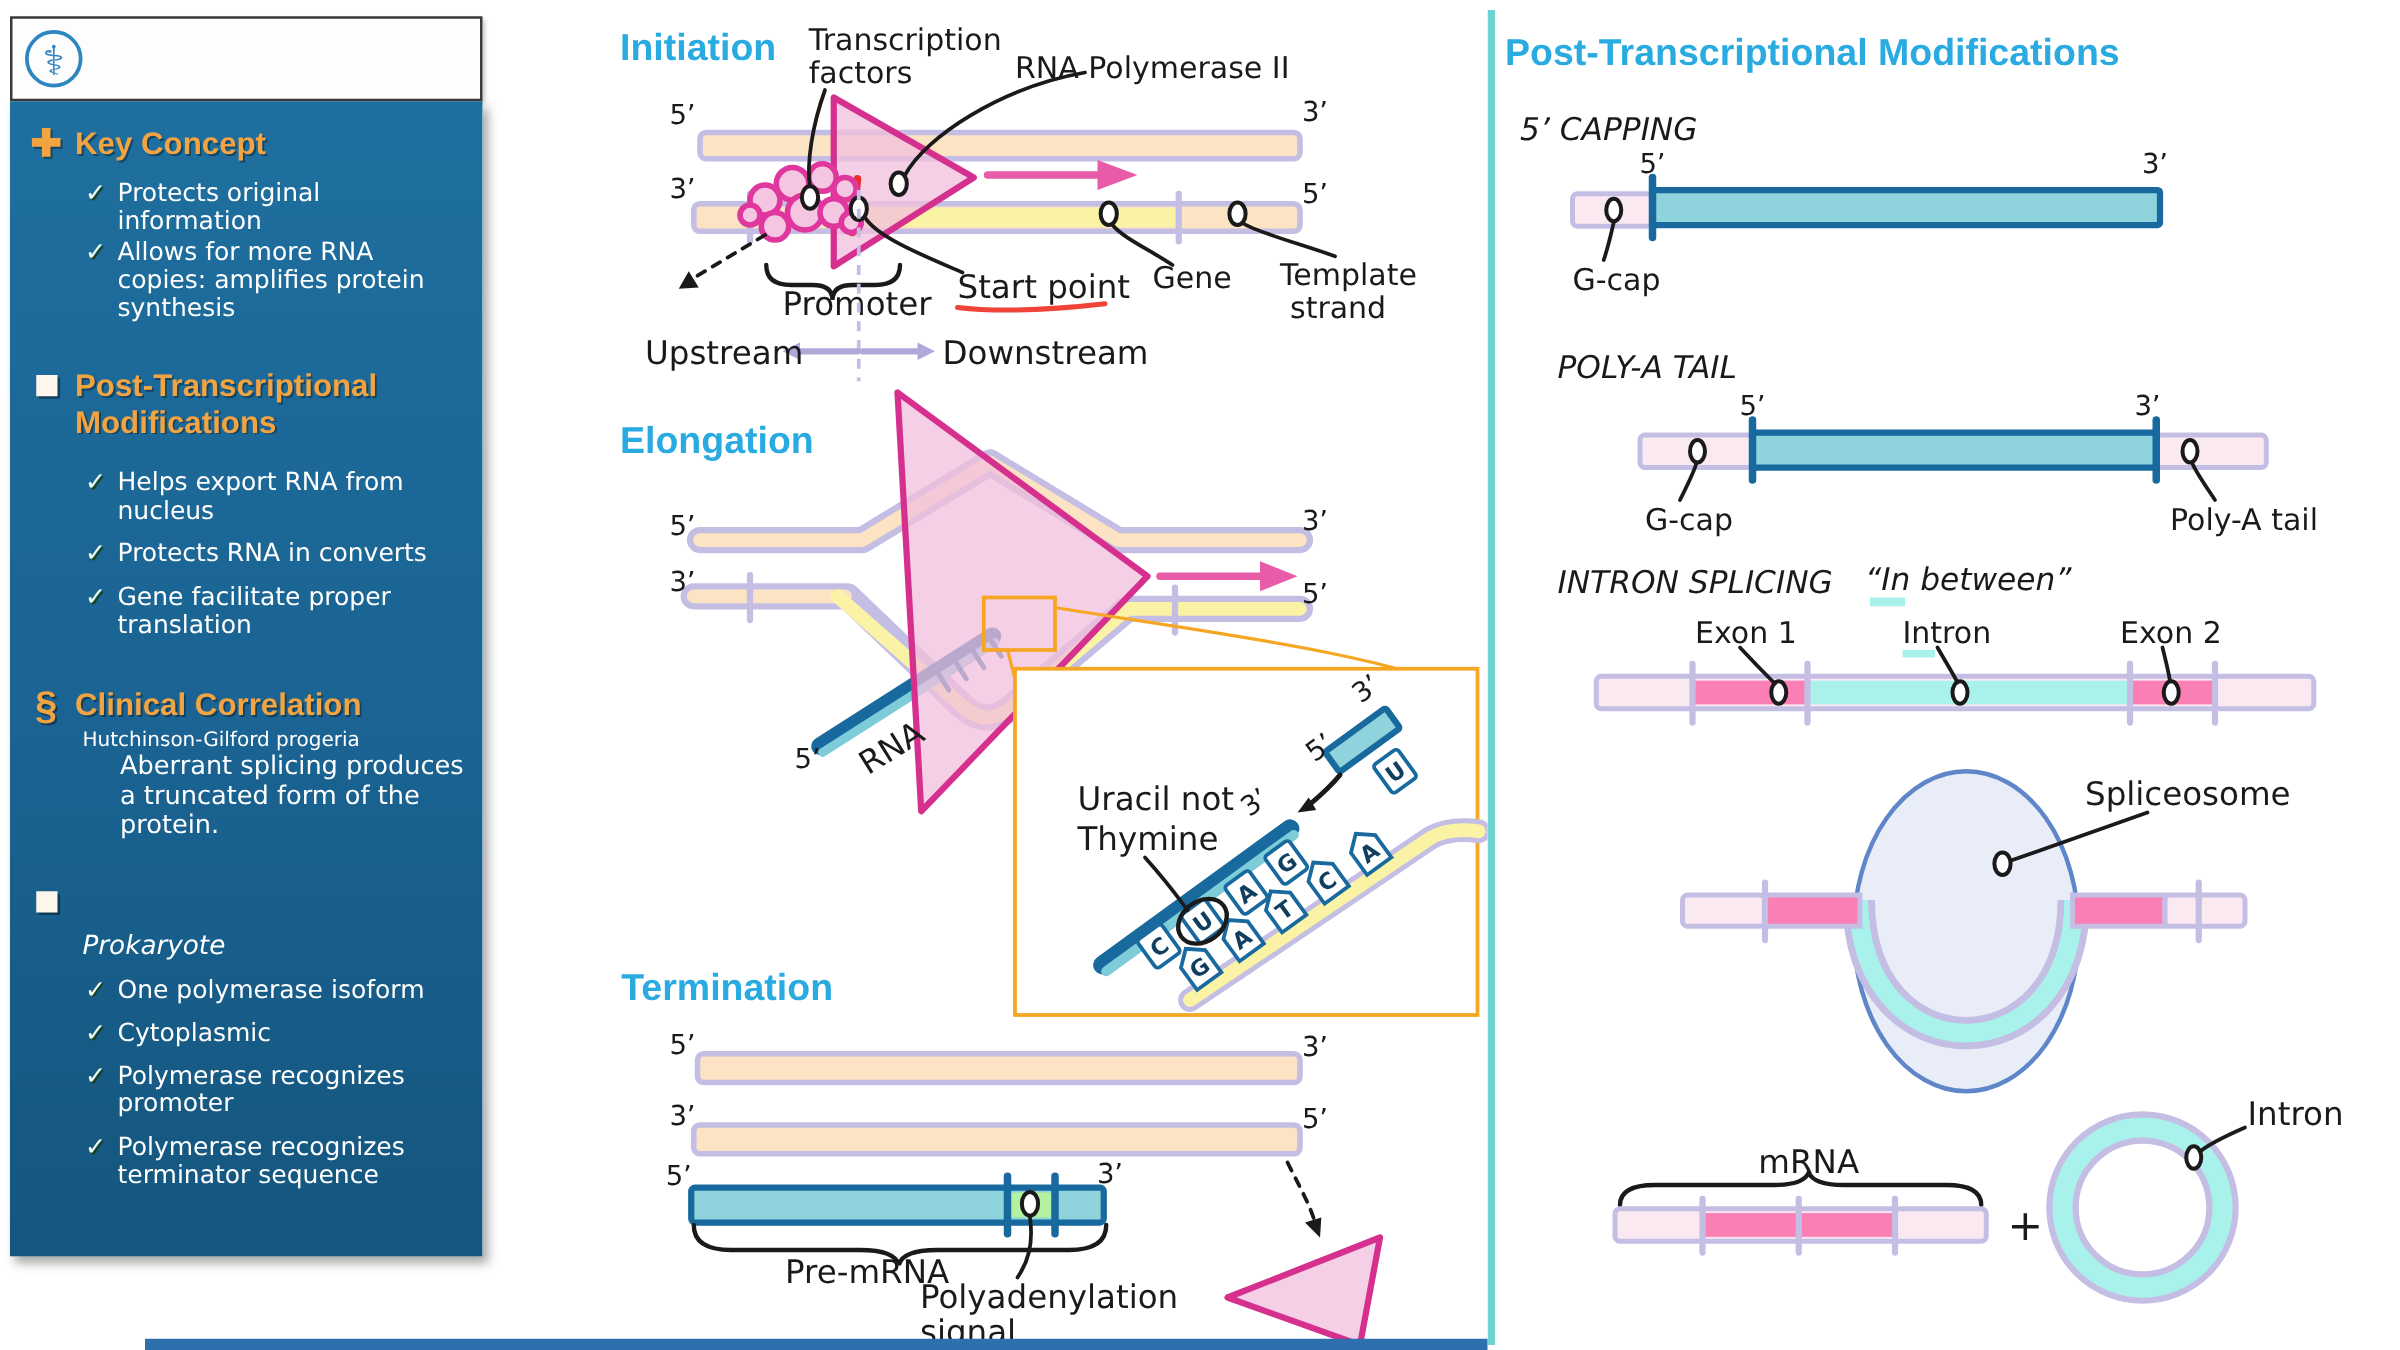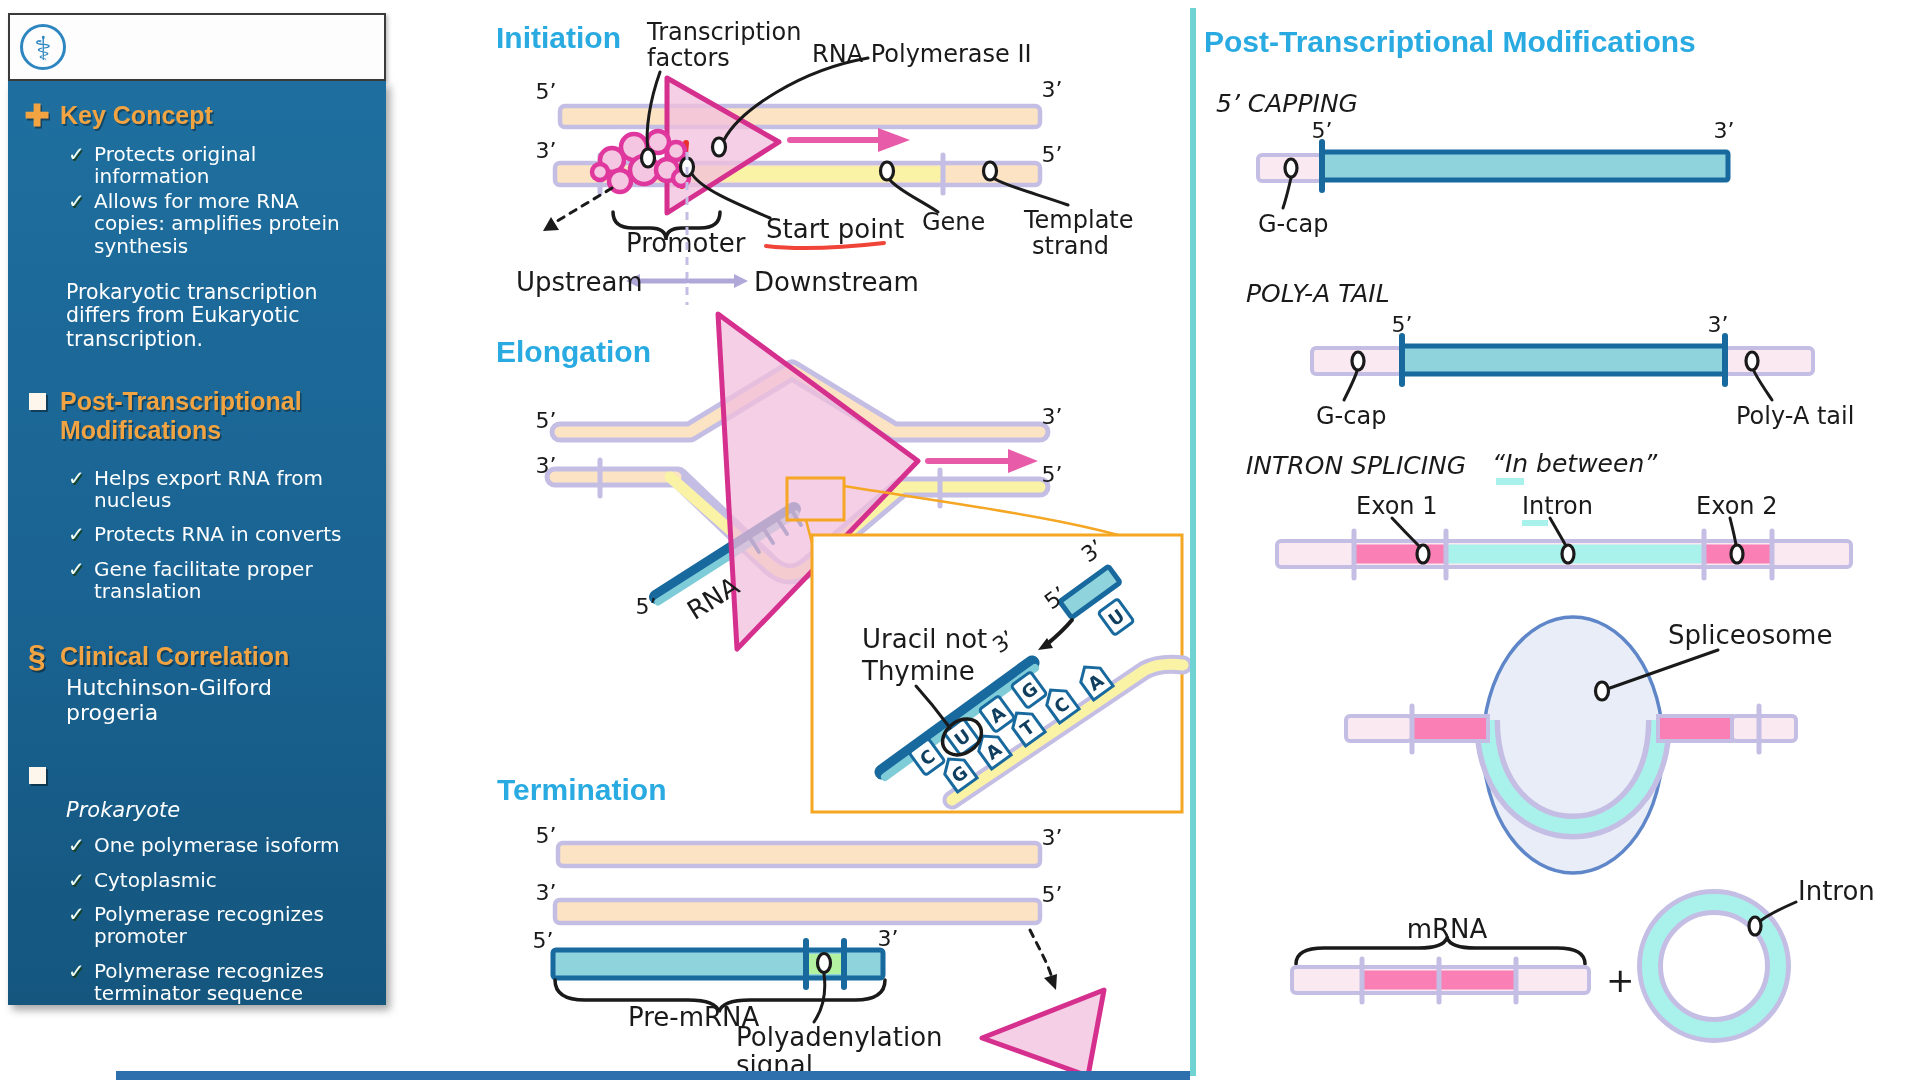--- a/index.html
+++ b/index.html
@@ -32,21 +32,21 @@
   .sb-h1 .icon{flex:none;width:30px;text-align:center;}
   .plus-icon{color:#F2A442;font-size:30px;line-height:1;text-shadow:1.5px 1.5px 0 rgba(0,0,0,.4);}
   .sq-icon{display:inline-block;width:17px;height:17px;background:#fdf6ec;margin-top:5px;
     box-shadow:2px 2px 0 rgba(0,0,0,.4);}
   .sect-icon{color:#F2A442;font-size:32px;line-height:.9;text-shadow:1.5px 1.5px 0 rgba(0,0,0,.4);font-weight:bold;}
   .sb-body{margin:2px 14px 0 58px;font-size:20.5px;line-height:1.14;}
   .sb-note{margin:24px 14px 0 58px;font-size:20.5px;line-height:1.14;}
   .chk{display:flex;margin:2px 6px 2px 60px;font-size:20px;line-height:1.12;}
   .chk.sp{margin-top:12px;margin-bottom:12px;}
   .cm{flex:none;width:26px;color:#f4fff0;text-shadow:1.5px 1.5px 0 rgba(25,60,15,.85);font-weight:bold;}
-  .cc-cond{margin:4px 14px 0 58px;font-size:22px;line-height:1.14;}
+  .cc-cond{margin:4px 14px 0 58px;font-size:16px;line-height:1.14;}
   .cc-detail{margin:0 14px 0 88px;width:284px;font-size:20.5px;line-height:1.14;}
   .sub-it{margin:8px 14px 2px 58px;font-size:21px;font-style:italic;}
   .gap18{height:18px;} .gap26{height:26px;} .gap6{height:6px;}
 
   
   .layer{position:absolute;top:0;}
   svg text{font-family:"DejaVu Sans",sans-serif;}
   .sec{font-family:"Liberation Sans",sans-serif;font-weight:bold;font-size:30px;fill:var(--c-accent-cyan);}
   .hw{font-size:24px;fill:#1a1a1a;}
   .hw26{font-size:26px;fill:#1a1a1a;}
@@ -102,21 +102,20 @@
     </div>
     <div class="gap6"></div>
     <div class="chk">
       <span class="cm">✓</span>
       <span style="width:292px">Protects original information</span>
     </div>
     <div class="chk">
       <span class="cm">✓</span>
       <span style="width:292px">Allows for more RNA copies: amplifies protein synthesis</span>
     </div>
-    <div class="sb-note" style="width:312px">Prokaryotic transcription differs from Eukaryotic transcription.</div>
 
     <div class="gap26"></div>
     <div class="sb-h1">
       <span class="icon"><span class="sq-icon"></span></span>
       <span style="width:290px">Post-Transcriptional Modifications</span>
     </div>
     <div class="gap6"></div>
     <div class="chk sp">
       <span class="cm">✓</span>
       <span style="width:298px">Helps export RNA from nucleus</span>
@@ -129,20 +128,21 @@
       <span class="cm">✓</span>
       <span style="width:298px">Gene facilitate proper translation</span>
     </div>
 
     <div class="gap18"></div>
     <div class="sb-h1">
       <span class="icon sect-icon">§</span>
       <span>Clinical Correlation</span>
     </div>
     <div class="cc-cond">Hutchinson-Gilford progeria</div>
+    <div class="cc-detail">Aberrant splicing produces a truncated form of the protein.</div>
 
     <div class="gap26"></div>
     <div class="sb-h1">
       <span class="icon"><span class="sq-icon"></span></span>
     </div>
     <div class="sub-it">Prokaryote</div>
     <div class="chk sp">
       <span class="cm">✓</span>
       <span style="width:300px">One polymerase isoform</span>
     </div>

